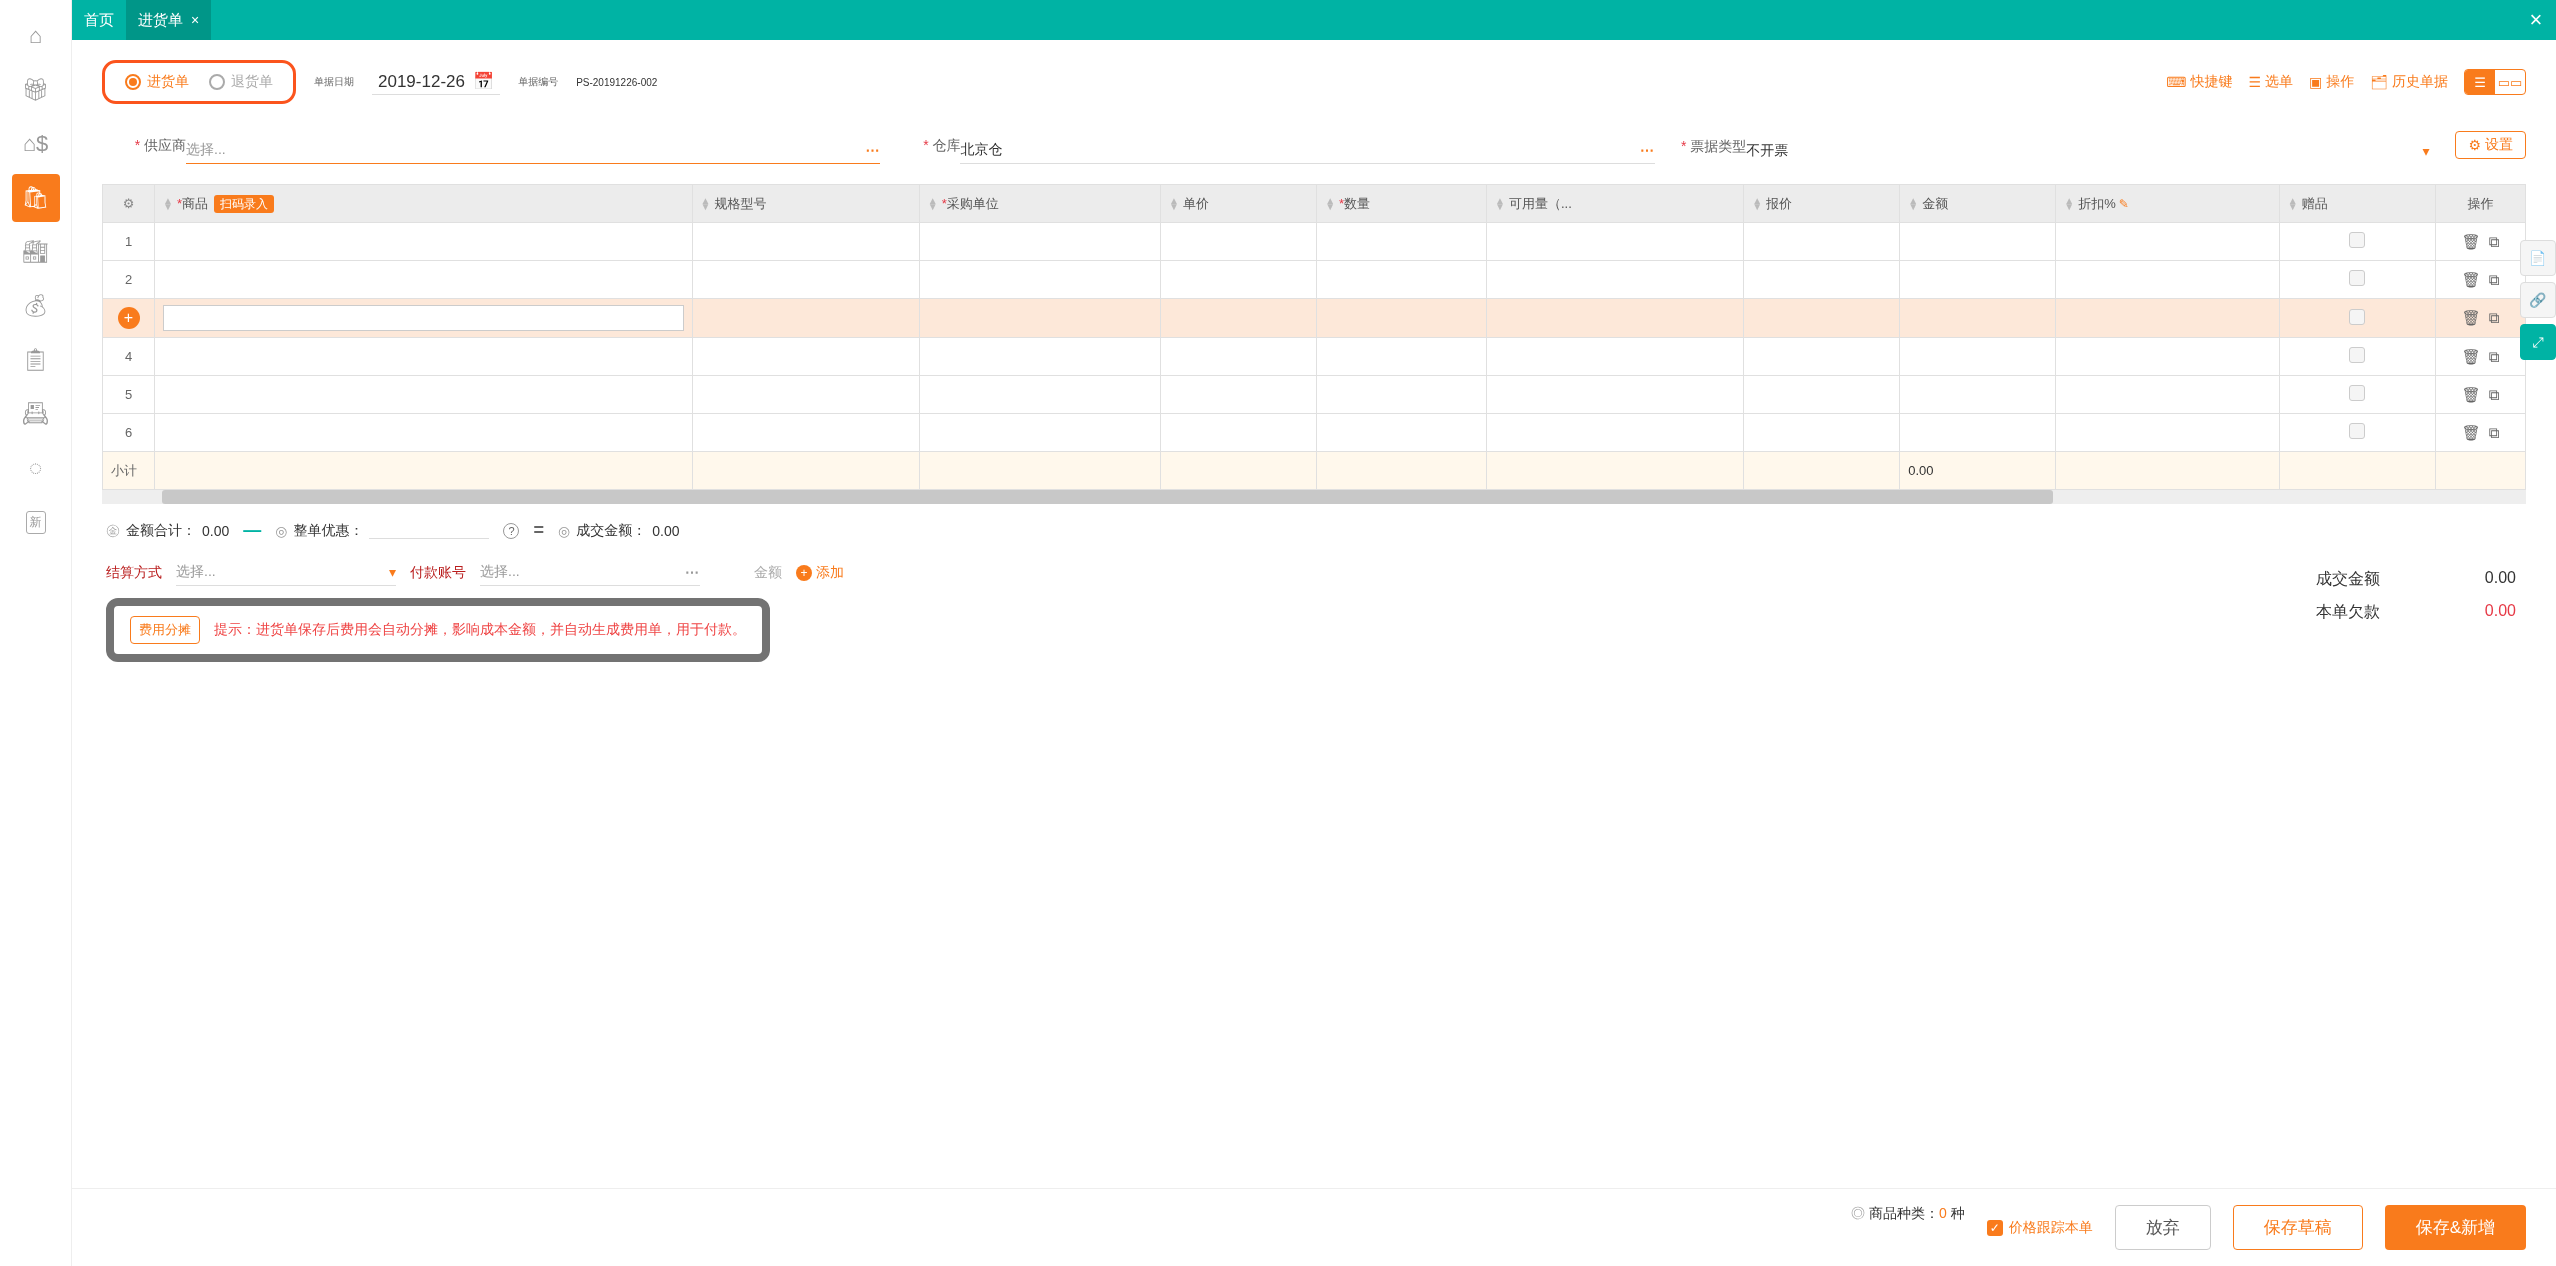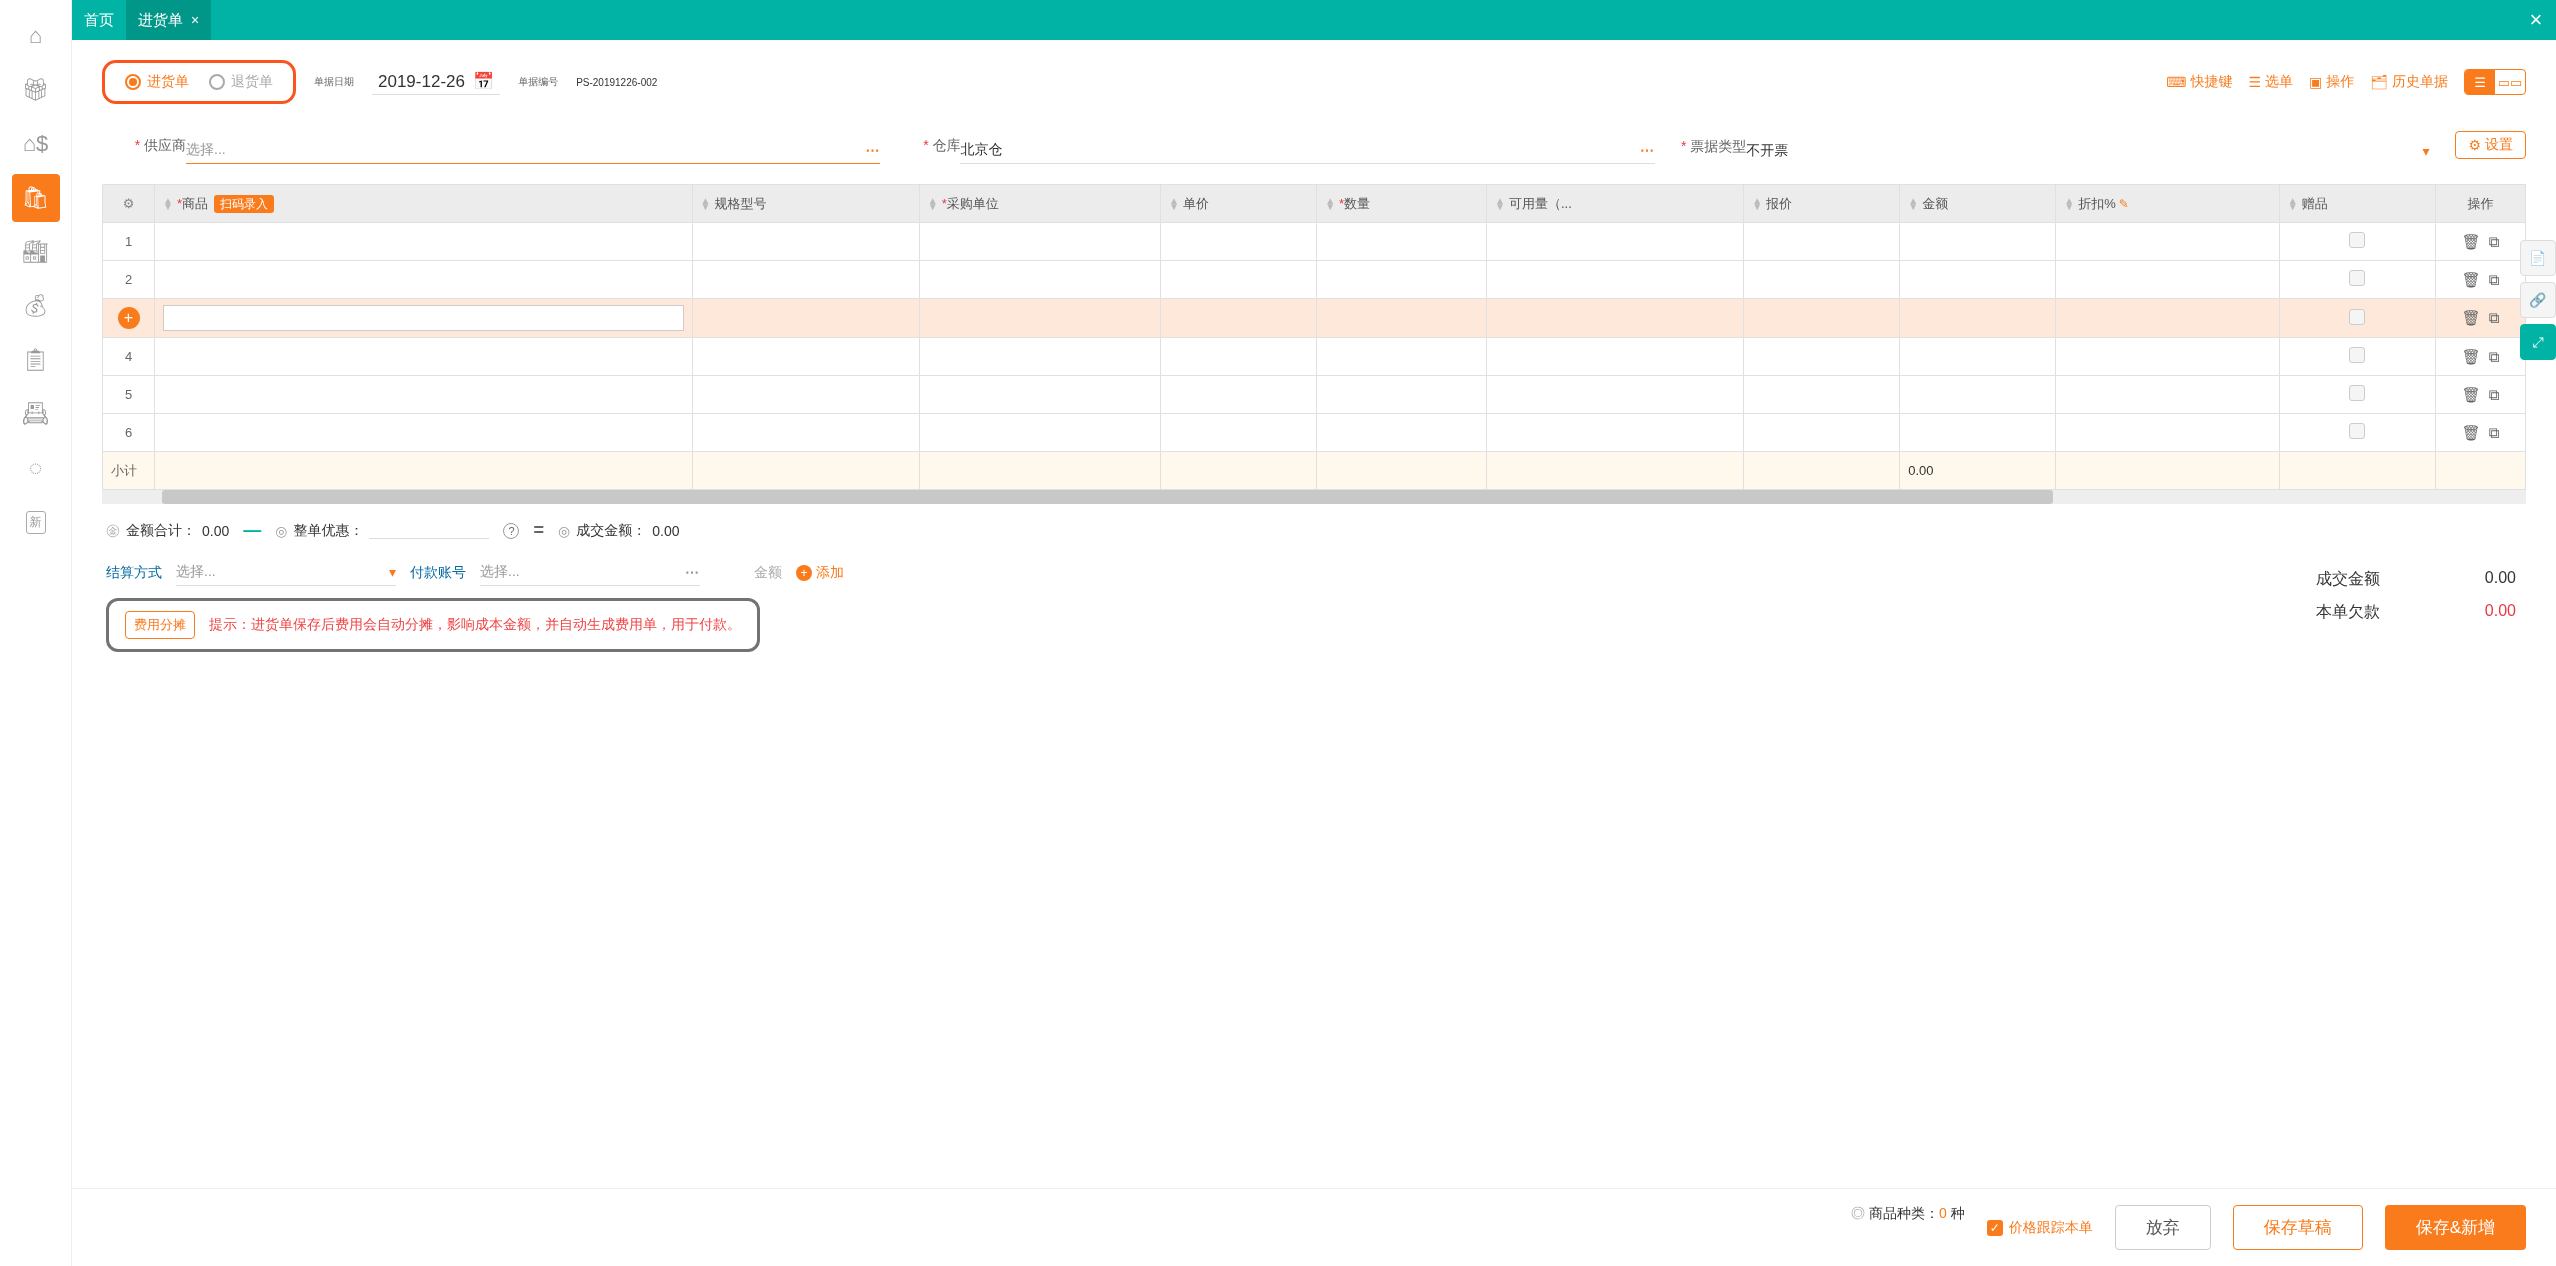--- a/index.html
+++ b/index.html
@@ -78,25 +78,25 @@
   .totals-row .seg{ display:inline-flex; align-items:center; gap:6px;}
   .circ-ico{ color:#999;}
   .num-val{ color:#333; font-weight:500;}
   .minus{ color:#00b3a4; font-weight:700; font-size:18px;}
   .eq{ color:#666; font-weight:700; font-size:18px;}
   .q-circ{ border:1px solid #999; width:16px; height:16px; border-radius:50%; display:inline-flex; align-items:center; justify-content:center; font-size:11px; color:#666;}
   
   .pay-section{ display:flex; margin-top:18px; padding-left:4px;}
   .pay-left{ flex:1;}
   .pay-row{ display:flex; align-items:center; gap:14px; margin-bottom:12px;}
-  .pay-row .lbl{ color:#0369a1;}
+  .pay-row .lbl{ color:#b91c1c;}
   .pay-select{ min-width:180px; border:none; border-bottom:1px solid #ddd; padding:4px 0; color:#999; display:flex; align-items:center; justify-content:space-between;}
   .add-link{ color:#f97b1c; display:inline-flex; align-items:center; gap:4px; cursor:pointer;}
   .plus-circ{ width:16px; height:16px; background:#f97b1c; color:#fff; border-radius:50%; display:inline-flex; align-items:center; justify-content:center; font-size:12px;}
-  .fee-row{ display:flex; align-items:center; gap:14px; border:3px solid #737373; border-radius:12px; padding:10px 16px; width:fit-content;}
+  .fee-row{ display:flex; align-items:center; gap:14px; border:8px solid #737373; border-radius:12px; padding:10px 16px; width:fit-content;}
   .fee-btn{ border:1px solid #f97b1c; color:#f97b1c; padding:4px 8px; border-radius:4px; cursor:pointer; font-size:13px;}
   .hint{ color:#ef4444;}
   
   .summary-box{ min-width:220px; padding:4px 10px;}
   .summary-row{ display:flex; justify-content:space-between; padding:6px 0; font-size:16px;}
   .summary-row.red .val{ color:#e63946;}
   
   .footer{ border-top:1px solid #eee; padding:16px 30px; display:flex; align-items:center; gap:24px;}
   .footer .center-info{ margin-left:auto; display:flex; gap:22px;}
   .chk-track{ color:#f97b1c; display:inline-flex; align-items:center; gap:6px;}

